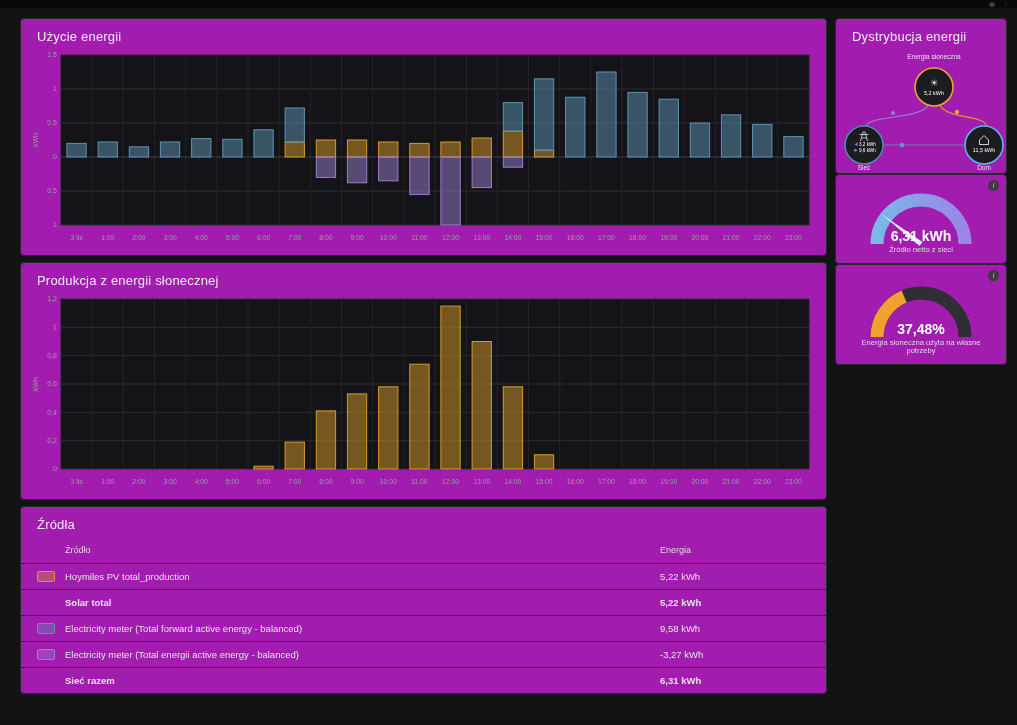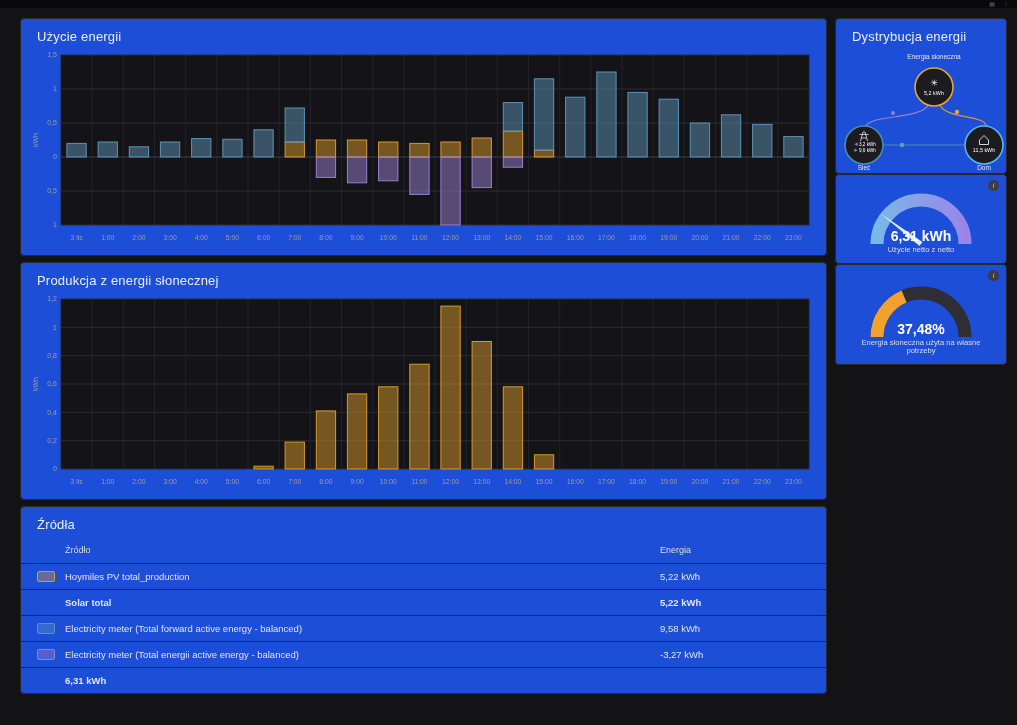--- a/index.html
+++ b/index.html
@@ -3,21 +3,21 @@
 <meta charset="utf-8">
 <style>
   *{box-sizing:border-box;margin:0;padding:0}
   html,body{width:1017px;height:725px;overflow:hidden}
   body{background:#131316;font-family:"Liberation Sans","DejaVu Sans",sans-serif;color:#e8e8e8}
   .topbar{height:8px;background:#09090b;display:flex;justify-content:flex-end;align-items:center;gap:8px;padding:0 8px}
   .tb-ic{font-size:6px;color:#5a5a62;line-height:1;cursor:pointer}
   .page{display:flex;gap:8px;padding:10px 10px 0 20px;align-items:flex-start}
   .col-left{width:807px;display:flex;flex-direction:column;gap:6px}
   .col-right{flex:1;display:flex;flex-direction:column;min-width:0}
-  .card{background:#1d4ed8;border:1px solid #28282e;border-radius:4px;position:relative}
+  .card{background:#a21caf;border:1px solid #28282e;border-radius:4px;position:relative}
   .card-title{font-size:13px;font-weight:500;color:#ececec;padding:10px 16px 5px;letter-spacing:.2px}
   .chart{padding:0 4px 2px 8px}
   
   .src-header{display:flex;padding:8px 16px 8px 44px;font-size:9px;font-weight:400;color:#dcdcdc}
   .src-header .src-col-name{flex:1}
   .src-col-val{width:150px}
   .src-row{display:flex;align-items:flex-end;padding:7px 16px;border-top:1px solid #29292f;font-size:9.5px}
   .swatch{width:18px;height:11px;border-radius:2px;margin-right:10px;flex:none;border:1px solid transparent}
   .swatch.empty{background:transparent !important;border-color:transparent !important}
   .src-name{flex:1;color:#e4e4e4}
@@ -258,20 +258,21 @@
   </div>
 
   <div class="src-row">
     <span class="swatch" style="border-color: rgb(154, 127, 209); background: rgba(154, 127, 209, 0.4);"></span>
     <span class="src-name">Electricity meter (Total energii active energy - balanced)</span>
     <span class="src-val">-3,27 kWh</span>
   </div>
 
   <div class="src-row bold">
     <span class="swatch empty"></span>
+    <span class="src-name">Sieć razem</span>
     <span class="src-val">6,31 kWh</span>
   </div>
 </div>
     </section>
 
   </div>
 
   <div class="col-right">
 
     <section class="card">
@@ -312,21 +313,21 @@
         <defs>
           <linearGradient id="ggrad" x1="0" y1="0" x2="1" y2="0">
             <stop offset="0" stop-color="#7ab8e8"></stop>
             <stop offset="1" stop-color="#9a86e8"></stop>
           </linearGradient>
         </defs>
         <path d="M 21 62 A 44 44 0 0 1 109 62" fill="none" stroke="url(#ggrad)" stroke-width="13"></path>
         <polygon points="66.5,60 63.5,64 23.5,30.7" fill="#d8ecfa"></polygon>
       </svg>
       <div class="gauge-value">6,31 kWh</div>
-      <div class="gauge-label">Użycie netto z netto</div>
+      <div class="gauge-label">Źródło netto z sieci</div>
     </section>
 
     <section class="card gauge-card tall">
       <span class="info-icon">i</span>
       <svg width="130" height="66" viewBox="0 0 130 66">
         <path d="M 21 62 A 44 44 0 0 1 109 62" fill="none" stroke="#2e2e34" stroke-width="13"></path>
         <path d="M 21 62 A 44 44 0 0 1 48.1 21.4" fill="none" stroke="#f0a12f" stroke-width="13"></path>
       </svg>
       <div class="gauge-value">37,48%</div>
       <div class="gauge-label">Energia słoneczna użyta na własne potrzeby</div>

